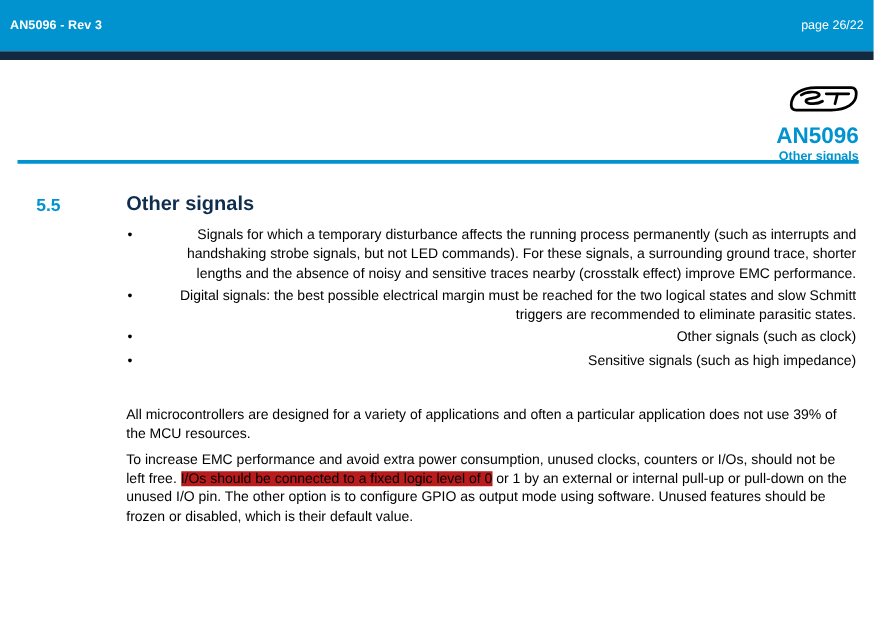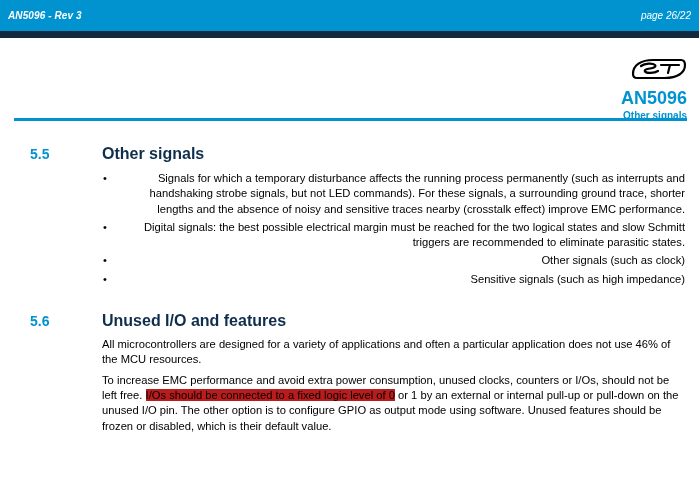--- a/index.html
+++ b/index.html
@@ -11,31 +11,30 @@
     height: 494px;
     background: #ffffff;
     font-family: "Liberation Sans", sans-serif;
     color: #000000;
     overflow: hidden;
     position: relative;
   }
 
   
   .topbar {
-    height: 31px;
+    height: 41px;
     background: #0093d0;
     color: #ffffff;
     display: flex;
     align-items: center;
     justify-content: space-between;
     padding: 0 8px;
     box-sizing: border-box;
     font-size: 10px;
     font-weight: bold;
-    font-style: italic;
   }
   .topbar-left {
     letter-spacing: 0.1px;
   }
   .topbar-right {
     font-weight: normal;
     font-size: 10px;
   }
   .topbar-underline {
     height: 7px;
@@ -91,23 +90,22 @@
     margin-top: 1px;
   }
   .rule {
     height: 3px;
     background: #0093d0;
     margin: 6px 12px 0 14px;
   }
 
   
   .content {
-    padding: 22px 14px 0 16px;
-    box-sizing: border-box;
-    margin-left: 14px;
+    padding: 22px 14px 0 29px;
+    box-sizing: border-box;
   }
   .section {
     display: flex;
     align-items: flex-start;
     margin-bottom: 2px;
   }
   .sec-num {
     color: #0093d0;
     font-size: 14px;
     font-weight: bold;
@@ -204,23 +202,19 @@
         </div>
         <div class="bullet">
           <div class="bullet-mark">•</div>
           <div class="bullet-text">Sensitive signals (such as high impedance)</div>
         </div>
       </div>
     </div>
 
     <div class="sec-spacer"></div>
 
-    <div class="section">
-      <div class="sec-num">5.6</div>
-      <div class="sec-title">Unused I/O and features</div>
-    </div>
     <div class="body-block">
-      <div class="para">All microcontrollers are designed for a variety of applications and often a particular application does not use 46% of the MCU resources.</div>
+      <div class="para">All microcontrollers are designed for a variety of applications and often a particular application does not use 39% of the MCU resources.</div>
       <div class="para"><span>To increase EMC performance and avoid extra power consumption, unused clocks, counters or I/Os, should not be left free. </span><span class="highlight">I/Os should be connected to a fixed logic level of 0</span><span> or 1 by an external or internal pull-up or pull-down on the unused I/O pin. The other option is to configure GPIO as output mode using software. Unused features should be frozen or disabled, which is their default value.</span></div>
     </div>
 
   </div>
 </div>
 
 </body></html>

